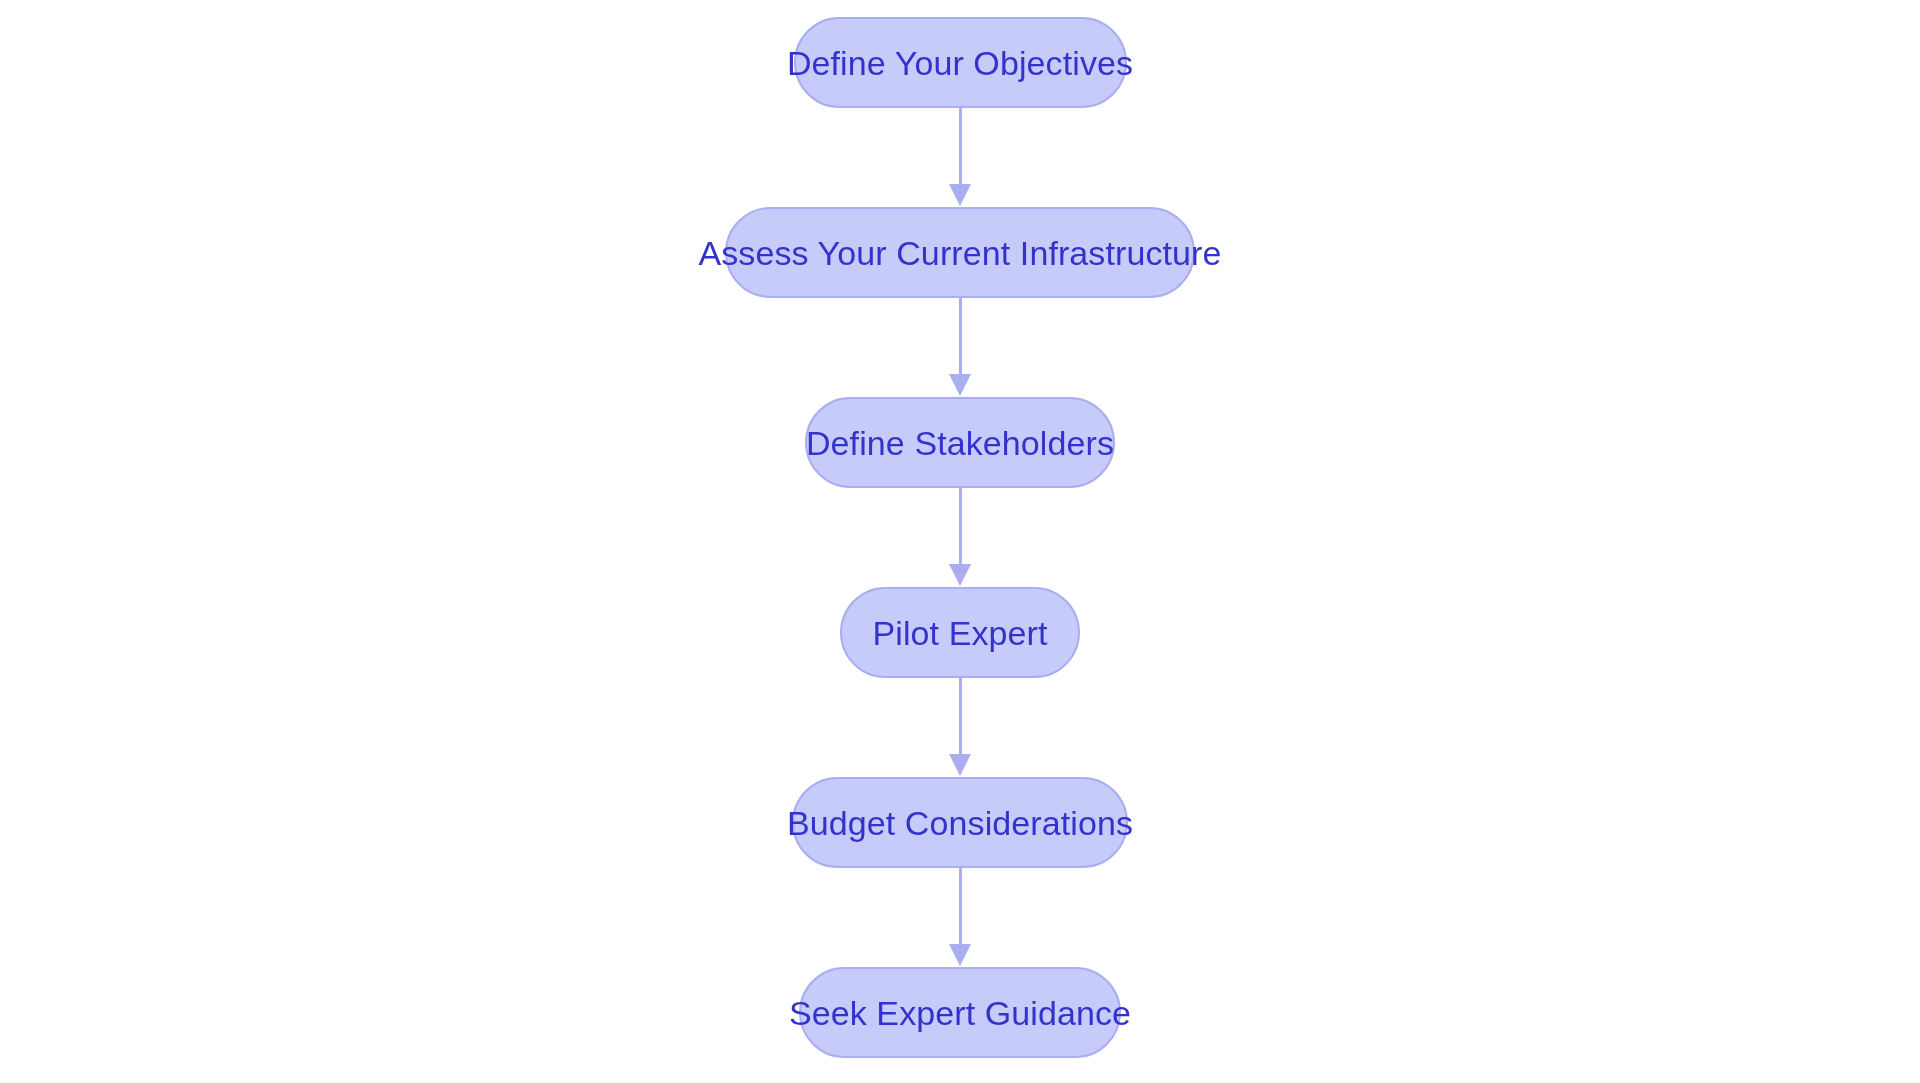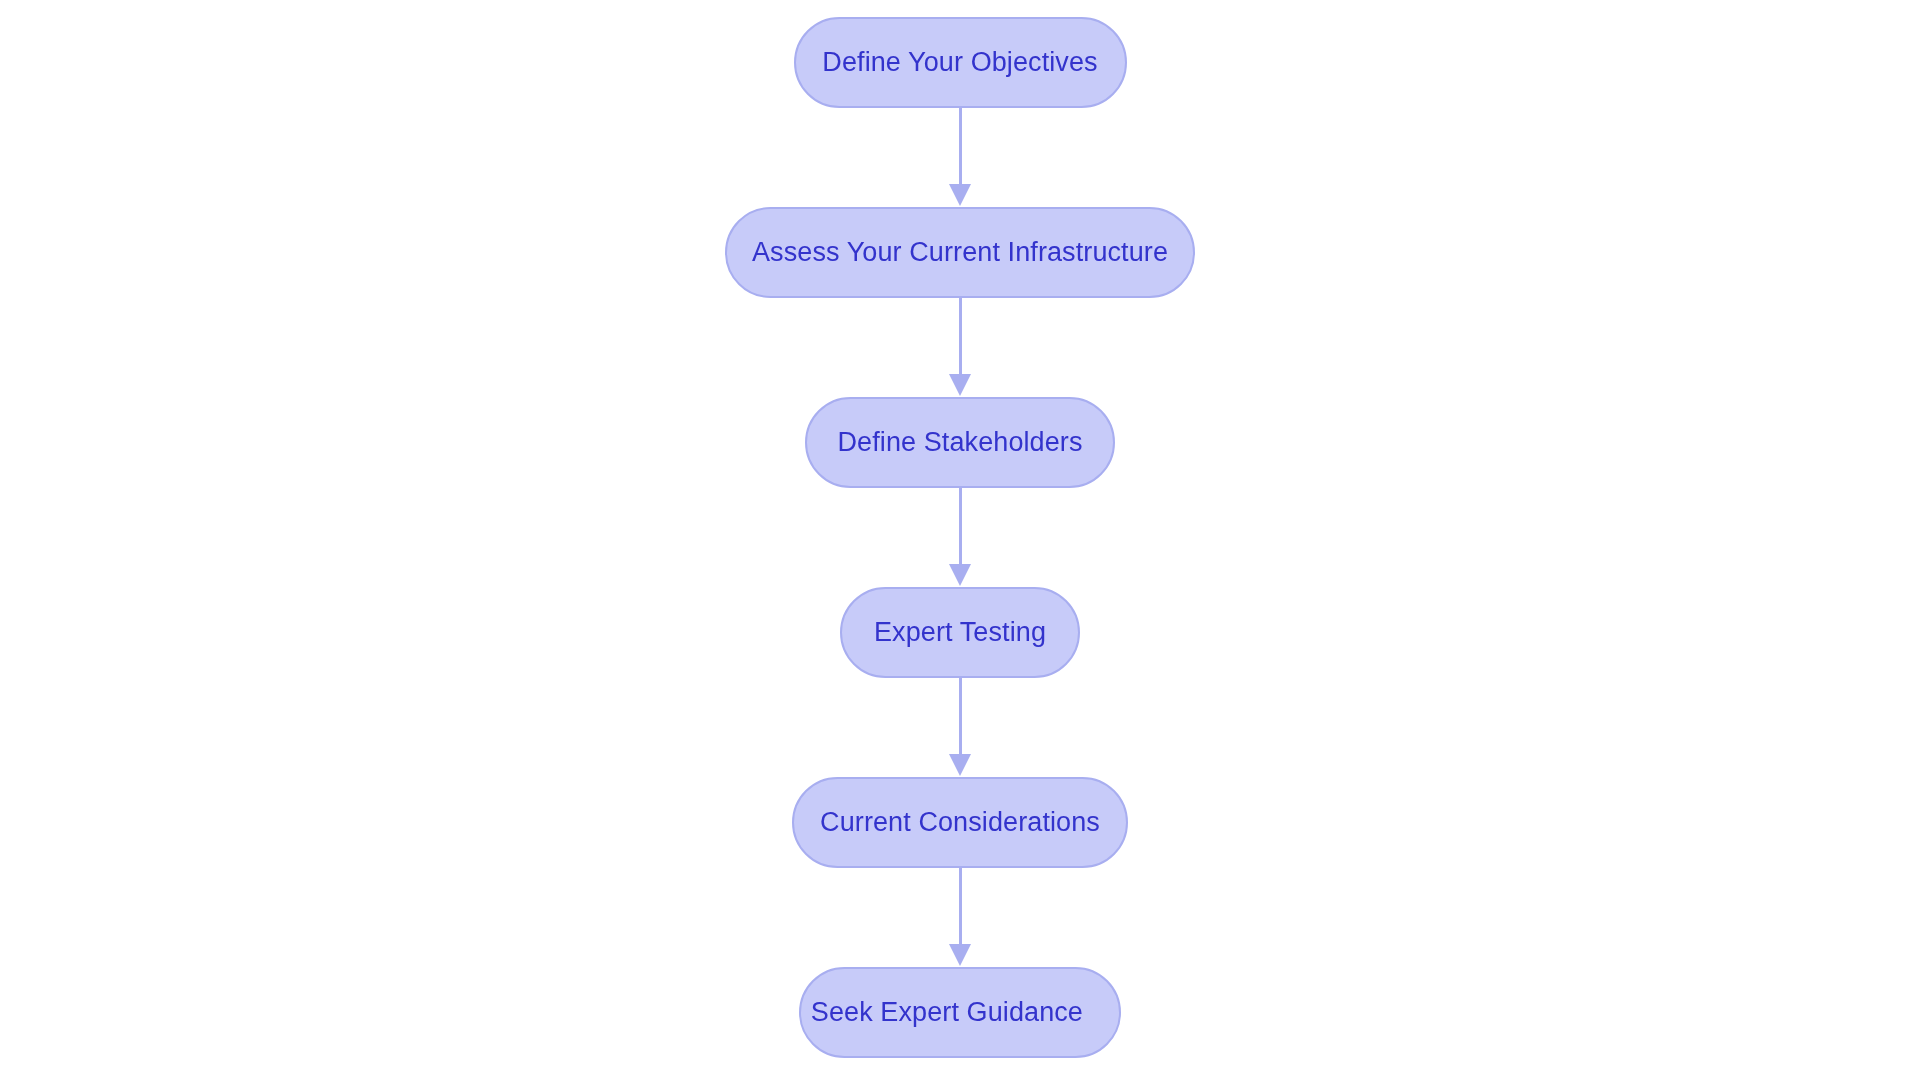--- a/index.html
+++ b/index.html
@@ -39,36 +39,36 @@
     align-items: center;
     justify-content: center;
     height: 91px;
     border-radius: 46px;
     background: #c7cbf9;
     border: 2px solid #a8aef0;
     flex: 0 0 auto;
   }
 
   .node-label {
-    font-size: 27px;
+    font-size: 34px;
     font-weight: 400;
     color: #3333cc;
     letter-spacing: 0.1px;
     line-height: 1;
     white-space: nowrap;
     padding: 0 36px;
   }
 
   
   .node-w-333 { width: 333px; }
   .node-w-470 { width: 470px; text-align: right; }
   .node-w-310 { width: 310px; }
   .node-w-240 { width: 240px; }
   .node-w-336 { width: 336px; }
-  .node-w-322 { width: 322px; justify-content: flex-end; }
+  .node-w-322 { width: 322px; }
 
   .connector {
     flex: 0 0 auto;
     position: relative;
     width: 24px;
     height: 99px;
     display: flex;
     flex-direction: column;
     align-items: center;
     justify-content: flex-start;
@@ -118,30 +118,30 @@
     <div class="node node-w-310">
       <span class="node-label">Define Stakeholders</span>
     </div>
 
     <div class="connector">
       <div class="connector-line"></div>
       <div class="connector-arrow"></div>
     </div>
 
     <div class="node node-w-240">
-      <span class="node-label">Expert Testing</span>
+      <span class="node-label">Pilot Expert</span>
     </div>
 
     <div class="connector">
       <div class="connector-line"></div>
       <div class="connector-arrow"></div>
     </div>
 
     <div class="node node-w-336">
-      <span class="node-label">Current Considerations</span>
+      <span class="node-label">Budget Considerations</span>
     </div>
 
     <div class="connector">
       <div class="connector-line"></div>
       <div class="connector-arrow"></div>
     </div>
 
     <div class="node node-w-322">
       <span class="node-label">Seek Expert Guidance</span>
     </div>

